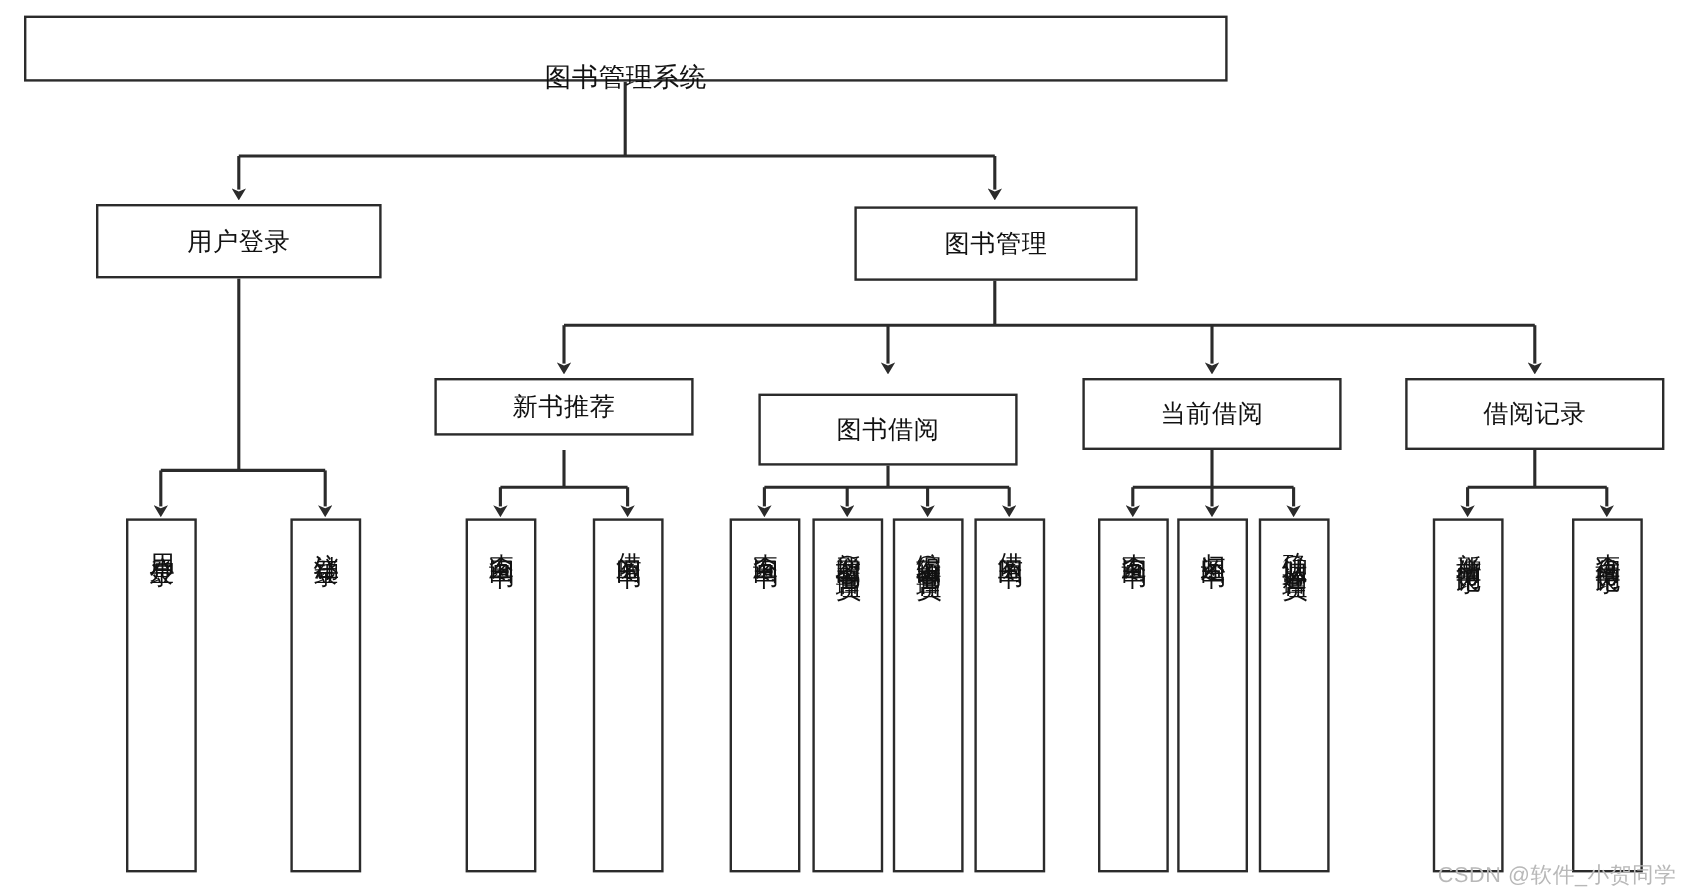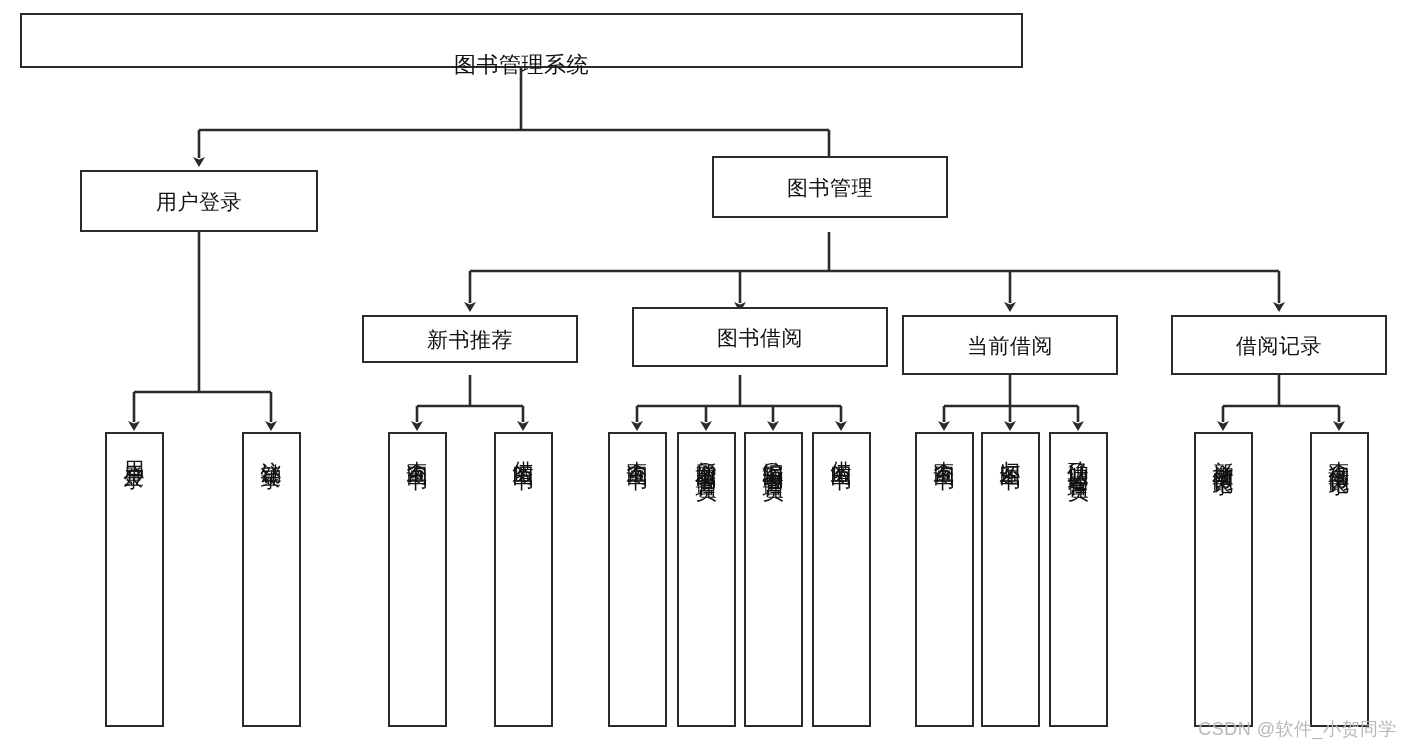--- a/index.html
+++ b/index.html
@@ -131,28 +131,28 @@
     </g>
   </svg>
 
   <div class="node horiz root" style="left:20px; top:13px; width:1003px; height:55px;">
     <span class="node-label">图书管理系统</span>
   </div>
 
   <div class="node horiz" style="left:80px; top:170px; width:238px; height:62px;">
     <span class="node-label">用户登录</span>
   </div>
-  <div class="node horiz" style="left:712px; top:156px; width:236px; height:62px;">
+  <div class="node horiz" style="left:712px; top:172px; width:236px; height:62px;">
     <span class="node-label">图书管理</span>
   </div>
 
   <div class="node horiz" style="left:362px; top:315px; width:216px; height:48px;">
     <span class="node-label">新书推荐</span>
   </div>
-  <div class="node horiz" style="left:632px; top:307px; width:256px; height:60px;">
+  <div class="node horiz" style="left:632px; top:328px; width:216px; height:60px;">
     <span class="node-label">图书借阅</span>
   </div>
   <div class="node horiz" style="left:902px; top:315px; width:216px; height:60px;">
     <span class="node-label">当前借阅</span>
   </div>
   <div class="node horiz" style="left:1171px; top:315px; width:216px; height:60px;">
     <span class="node-label">借阅记录</span>
   </div>
 
   <div class="node vert" style="left:105px; top:432px; width:59px; height:295px;">

